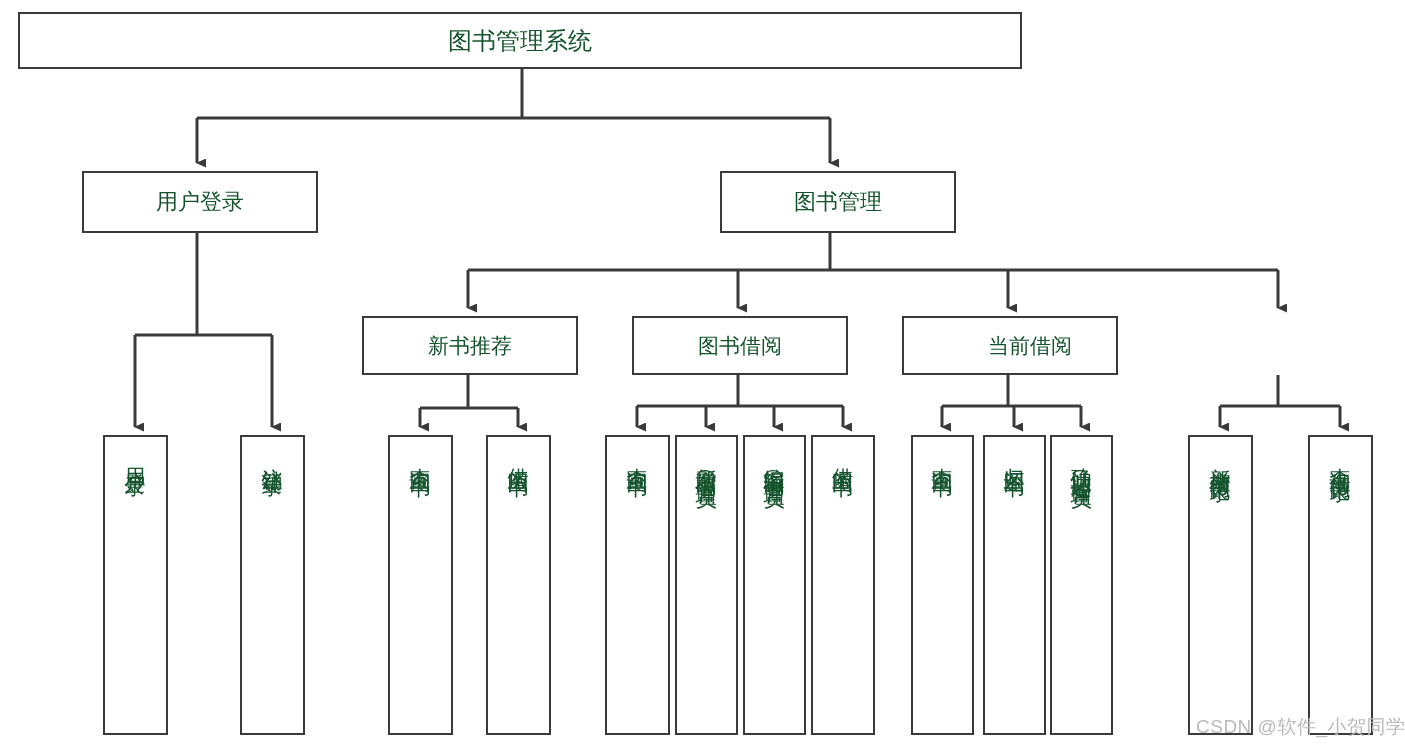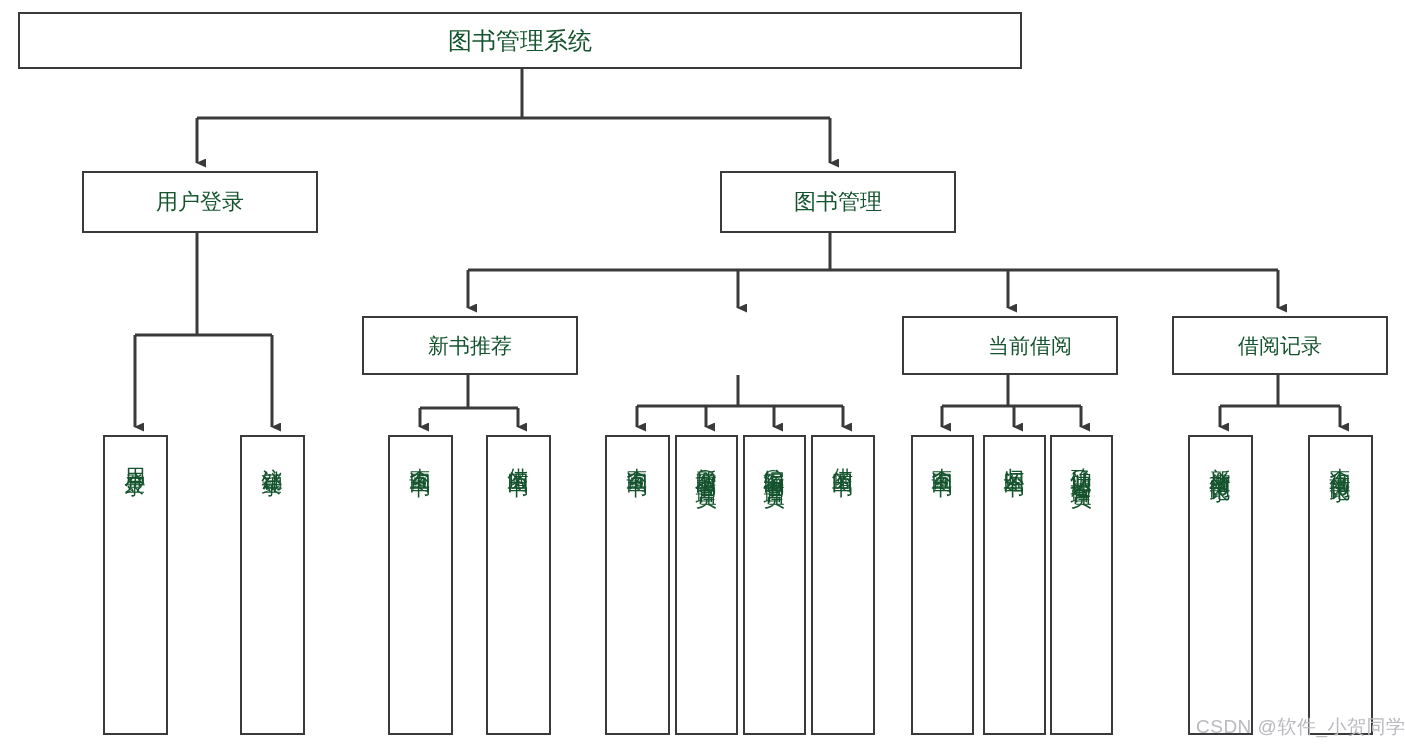--- a/index.html
+++ b/index.html
@@ -130,25 +130,25 @@
   <div class="node lvl1" style="left:82px; top:171px; width:236px; height:62px;">
     <span>用户登录</span>
   </div>
   <div class="node lvl1" style="left:712px; top:171px; width:236px; height:62px;margin-left:8px;">
     <span>图书管理</span>
   </div>
 
   <div class="node lvl2" style="left:362px; top:316px; width:216px; height:59px;">
     <span>新书推荐</span>
   </div>
+  <div class="node lvl2" style="left:632px; top:316px; width:216px; height:59px;">
+    <span>图书借阅</span>
+  </div>
   <div class="node lvl2" style="left:902px; top:316px; width:216px; height:59px;padding-left:40px;">
     <span>当前借阅</span>
-  </div>
-  <div class="node lvl2" style="left:1172px; top:316px; width:216px; height:59px;">
-    <span>借阅记录</span>
   </div>
 
   <div class="node leaf" style="left:103px; top:435px; width:65px; height:300px;">
     <span class="vtext">用户登录</span>
   </div>
   <div class="node leaf" style="left:240px; top:435px; width:65px; height:300px;">
     <span class="vtext">注销登录</span>
   </div>
 
   <div class="node leaf" style="left:388px; top:435px; width:65px; height:300px;">

